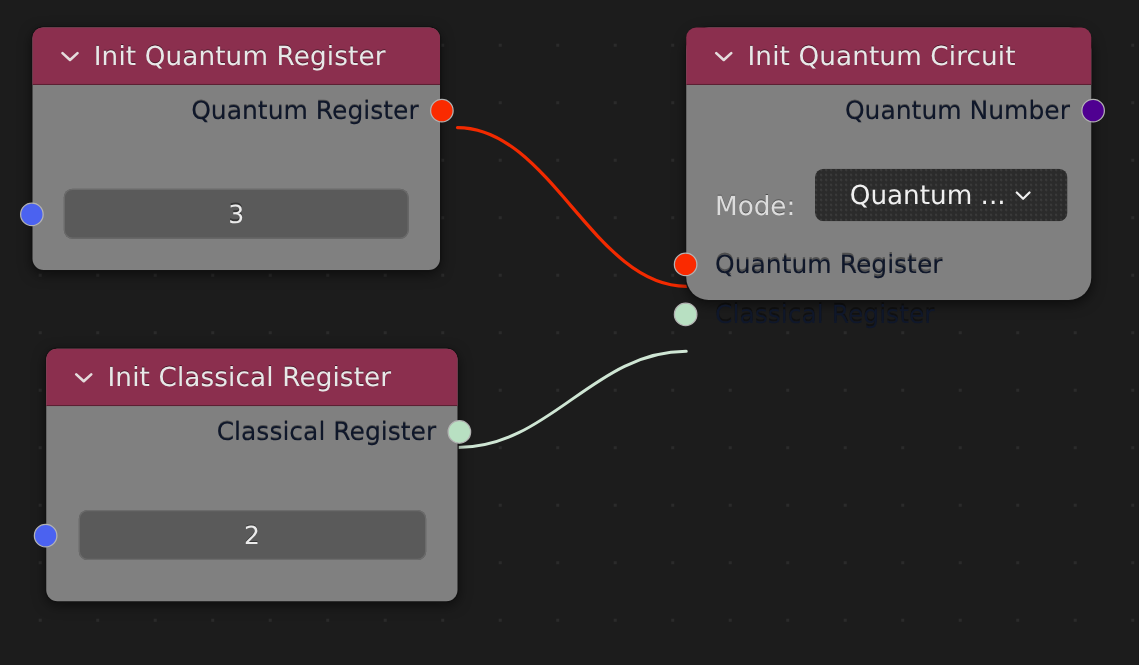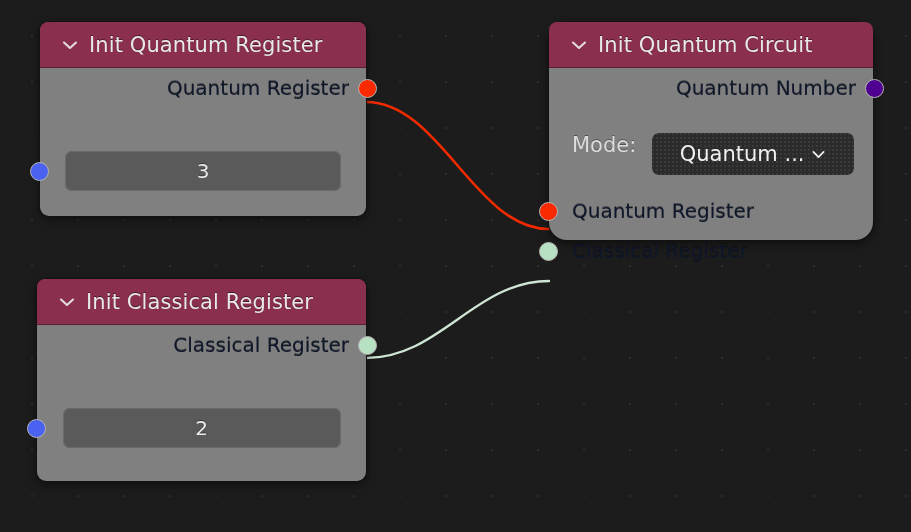--- a/index.html
+++ b/index.html
@@ -124,21 +124,21 @@
   .value-field .vf-val {
     color: #ebebeb;
     font-size: 20px;
     text-shadow: 0 -1px 0 rgba(0,0,0,0.4);
   }
 
   
   .enum-row {
     height: 44px;
     display: flex;
-    align-items: flex-start;
+    align-items: flex-end;
     padding-left: 23px;
     gap: 16px;
     box-sizing: border-box;
   }
   .enum-label {
     color: #dcdcdc;
     font-size: 21px;
     text-shadow: 0 -1px 0 rgba(0,0,0,0.38);
   }
   .dropdown {
@@ -171,21 +171,21 @@
 </head>
 <body>
 
 <div id="canvas">
 
   <svg id="wires" viewBox="0 0 911 532" width="911" height="532">
     <path d="M 366 102 C 440 102 475 229 549 229" fill="none" stroke="#f22a00" stroke-width="2.6" stroke-linecap="round"></path>
     <path d="M 366 358 C 440 358 475 281 549 281" fill="none" stroke="#cfe6d4" stroke-width="2.4" stroke-linecap="round"></path>
   </svg>
 
-  <div class="node" style="left:40px; top:22px; width:326px; height:194px;">
+  <div class="node" style="left:26px; top:22px; width:326px; height:194px;">
 
     <div class="node-header">
       <svg class="collapse-icon" viewBox="0 0 20 20">
         <path d="M4 7.5 L10 13 L16 7.5" fill="none" stroke="#e4dcdc" stroke-width="2.1" stroke-linecap="round" stroke-linejoin="round"></path>
       </svg>
       <span class="node-title">Init Quantum Register</span>
     </div>
 
     <div class="node-body">
 

